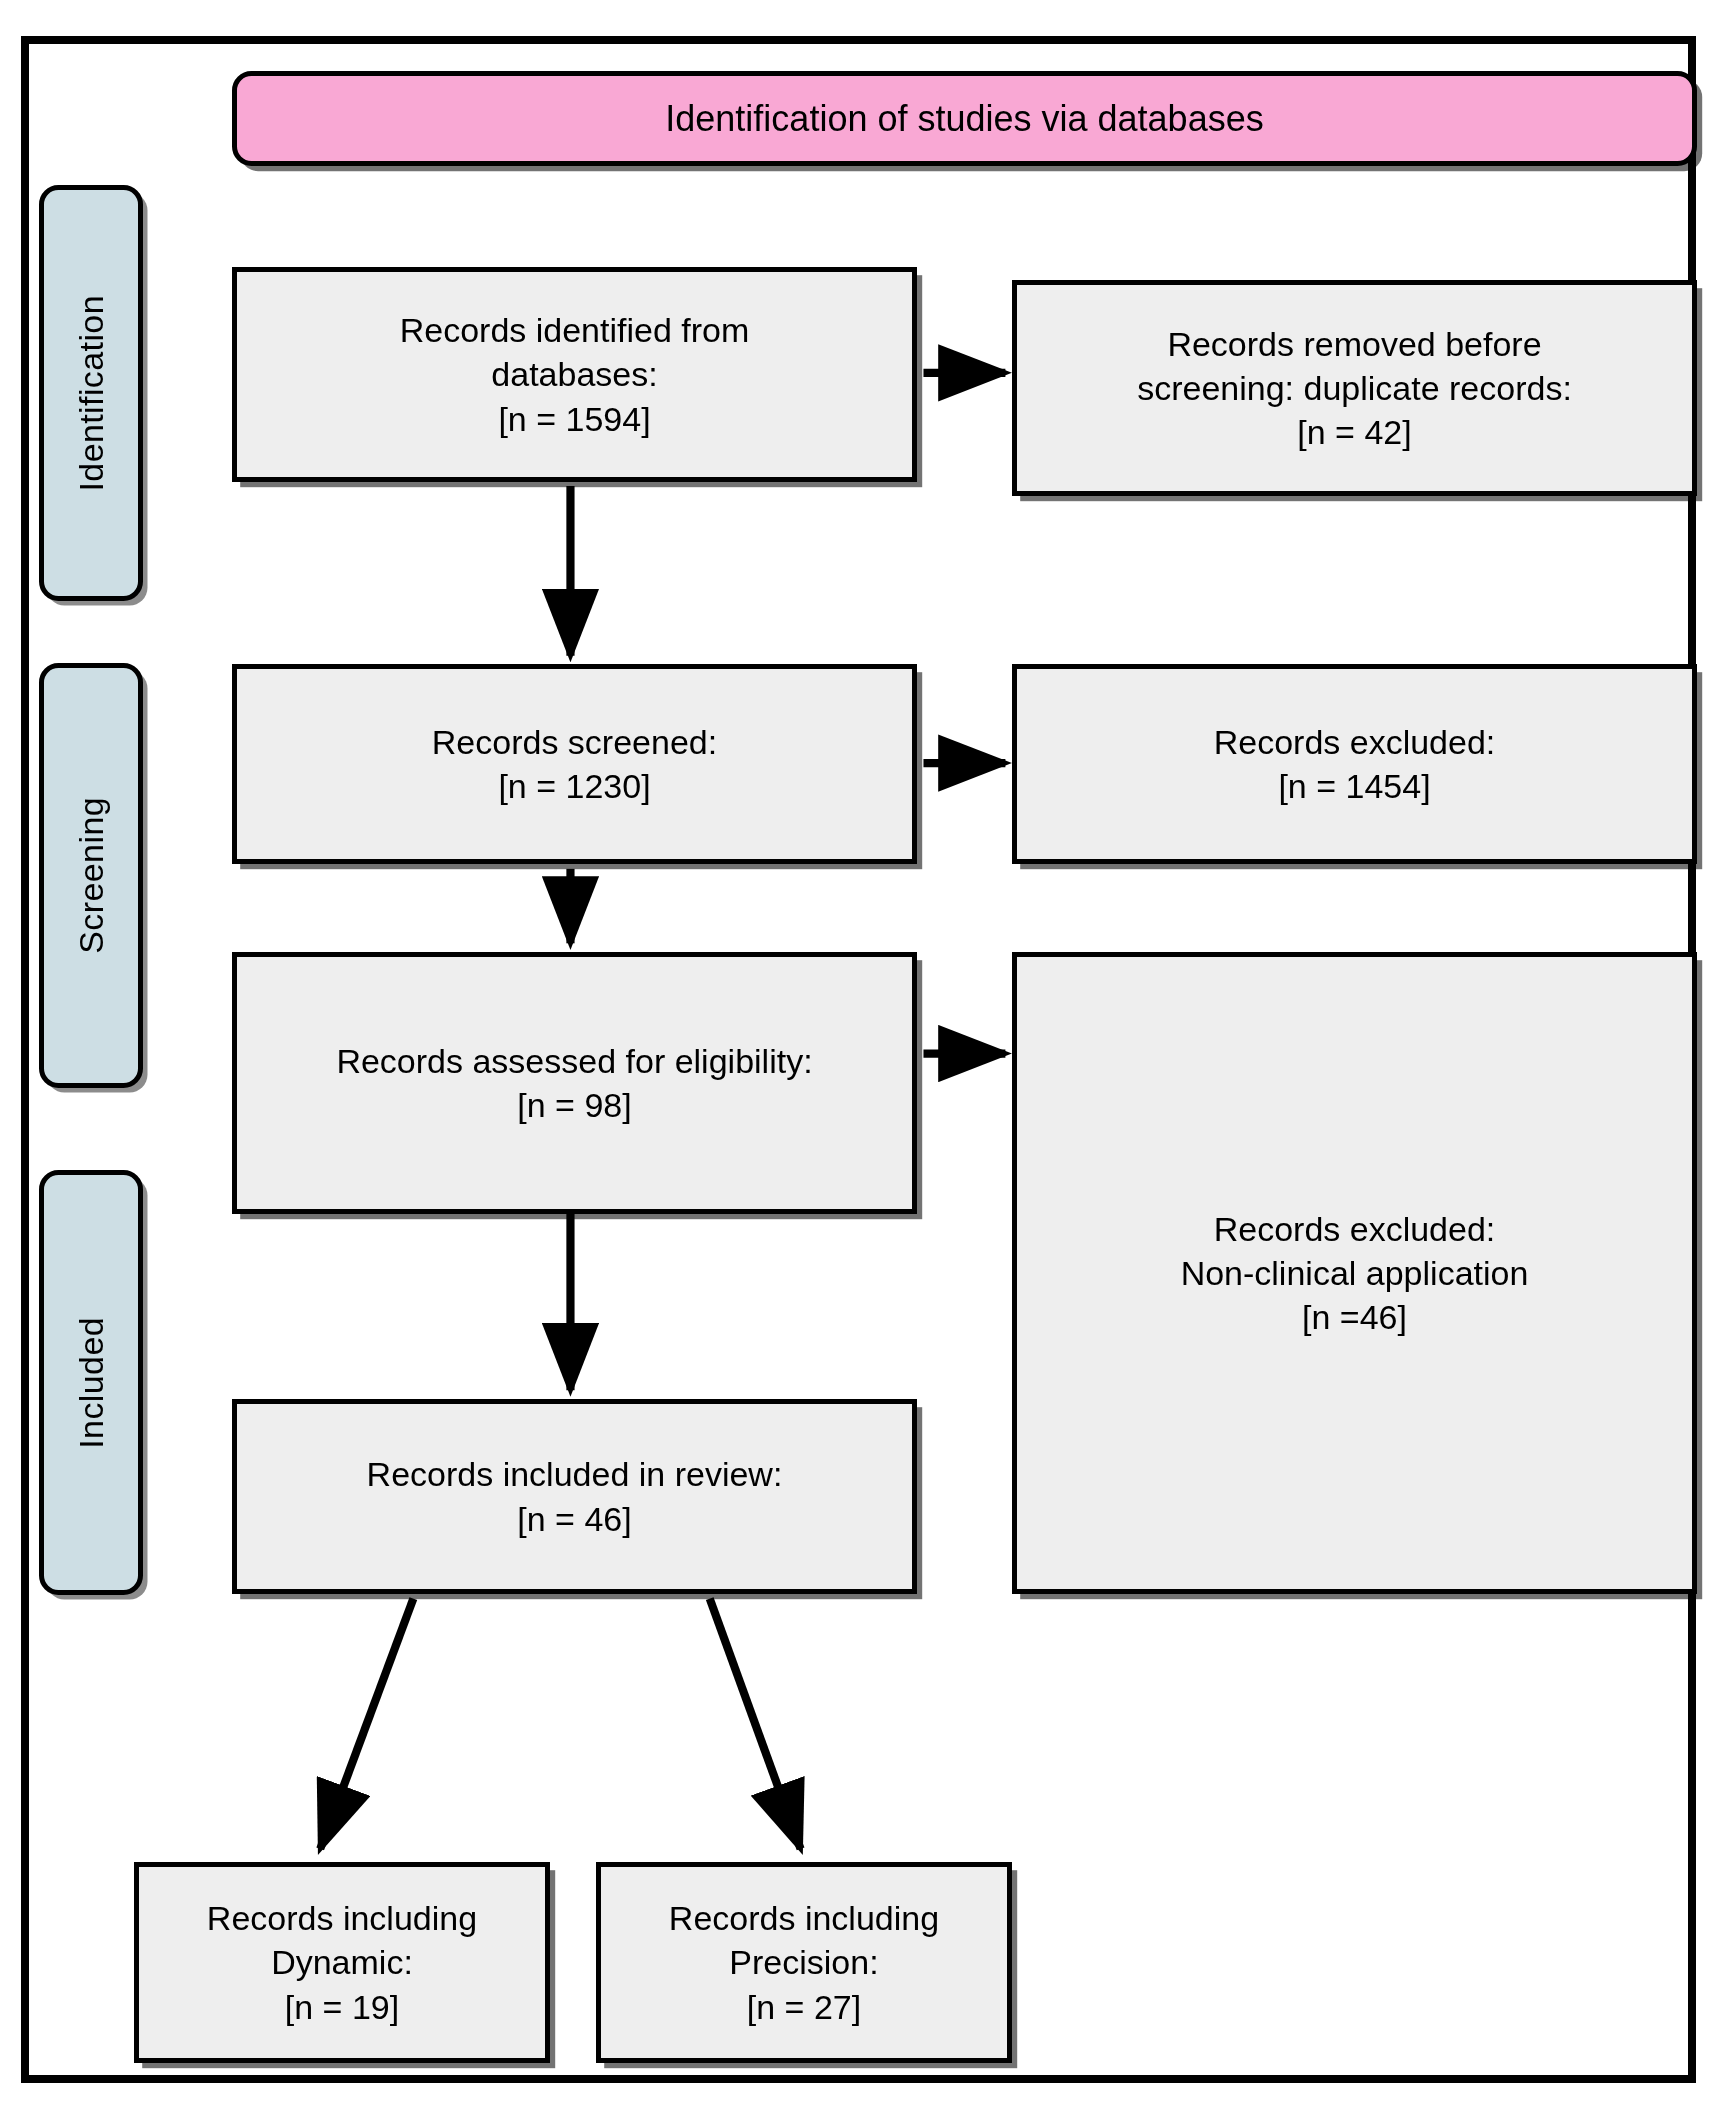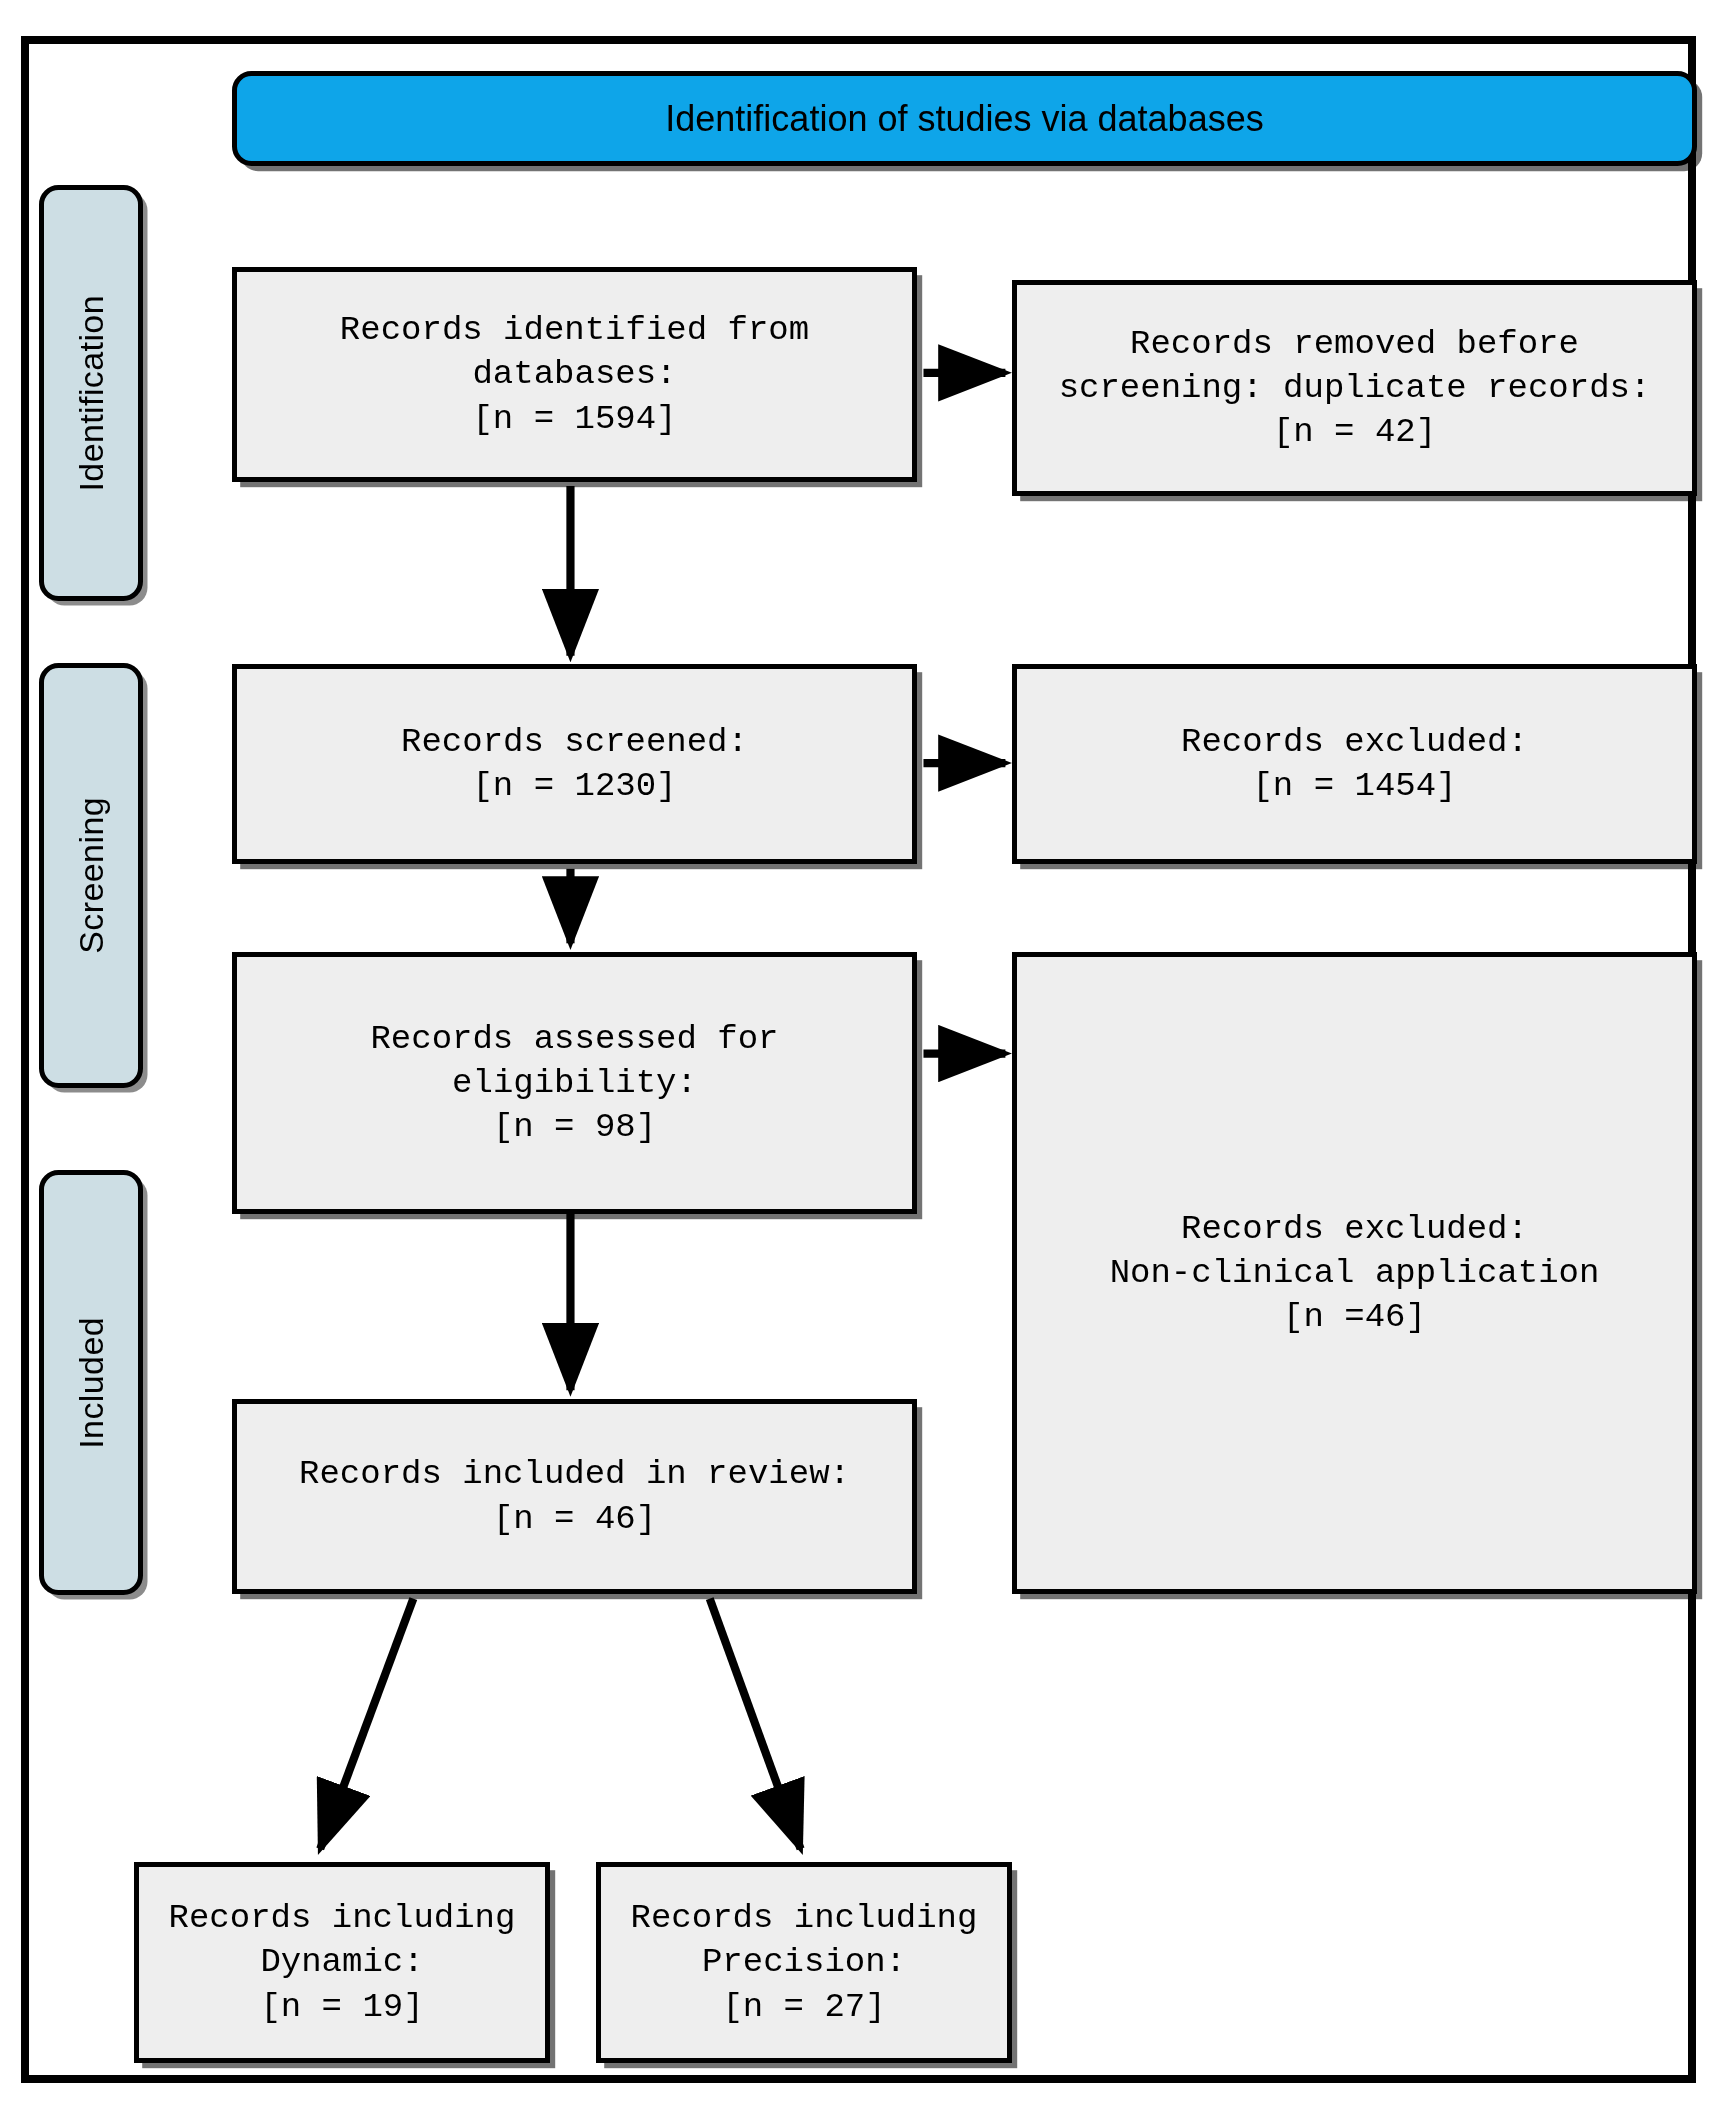--- a/index.html
+++ b/index.html
@@ -49,31 +49,30 @@
     justify-content: center;
     text-align: center;
     color: #000000;
     font-size: 34px;
     line-height: 1.30;
     font-family: "Liberation Sans", sans-serif;
   }
   .node .node-text {
     padding: 0 18px;
     white-space: pre-line;
-    font-family: Liberation Mono, monospace;
   }
   
   #header-banner {
     position: absolute;
     left: 232px;
     top: 71px;
     width: 1465px;
     height: 95px;
     box-sizing: border-box;
-    background: #0ea5e9;
+    background: #f9a8d4;
     border: 5.2px solid #000000;
     border-radius: 19.4px;
     box-shadow: 6.7px 6.7px 0 -1.5px rgba(0,0,0,0.55);
     display: flex;
     align-items: center;
     justify-content: center;
     font-size: 36px;
     color: #000000;
   }
   

